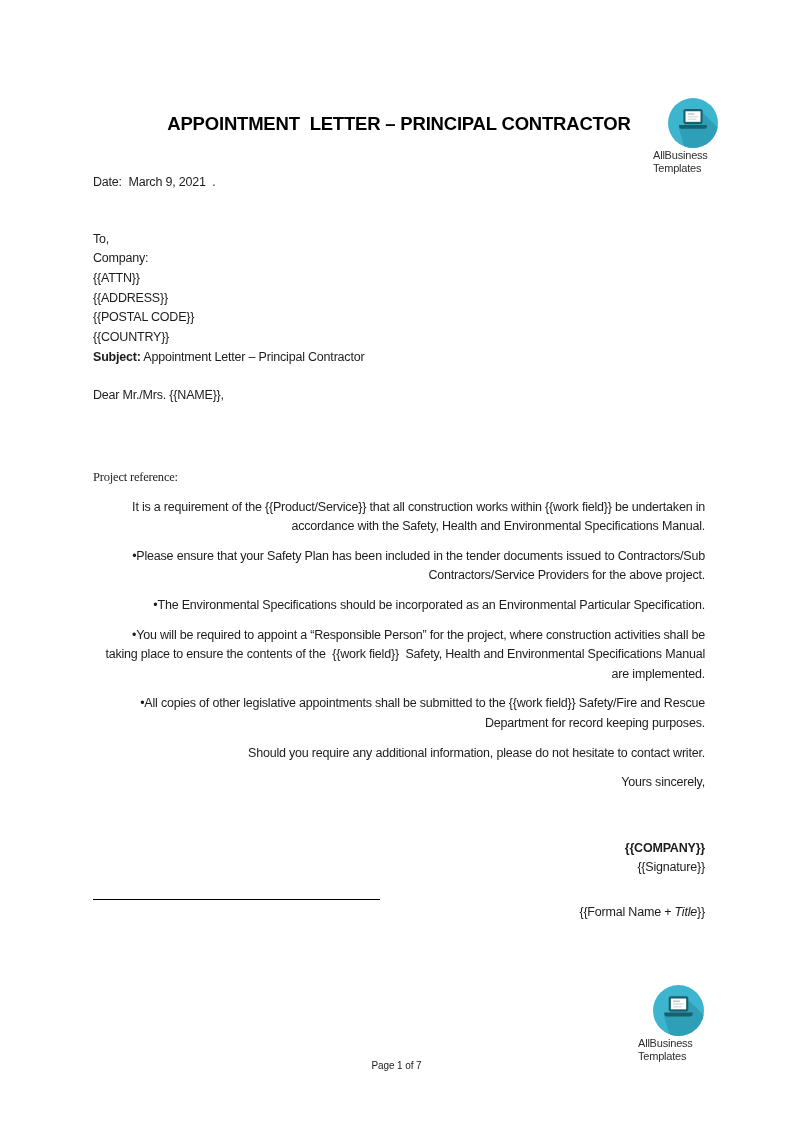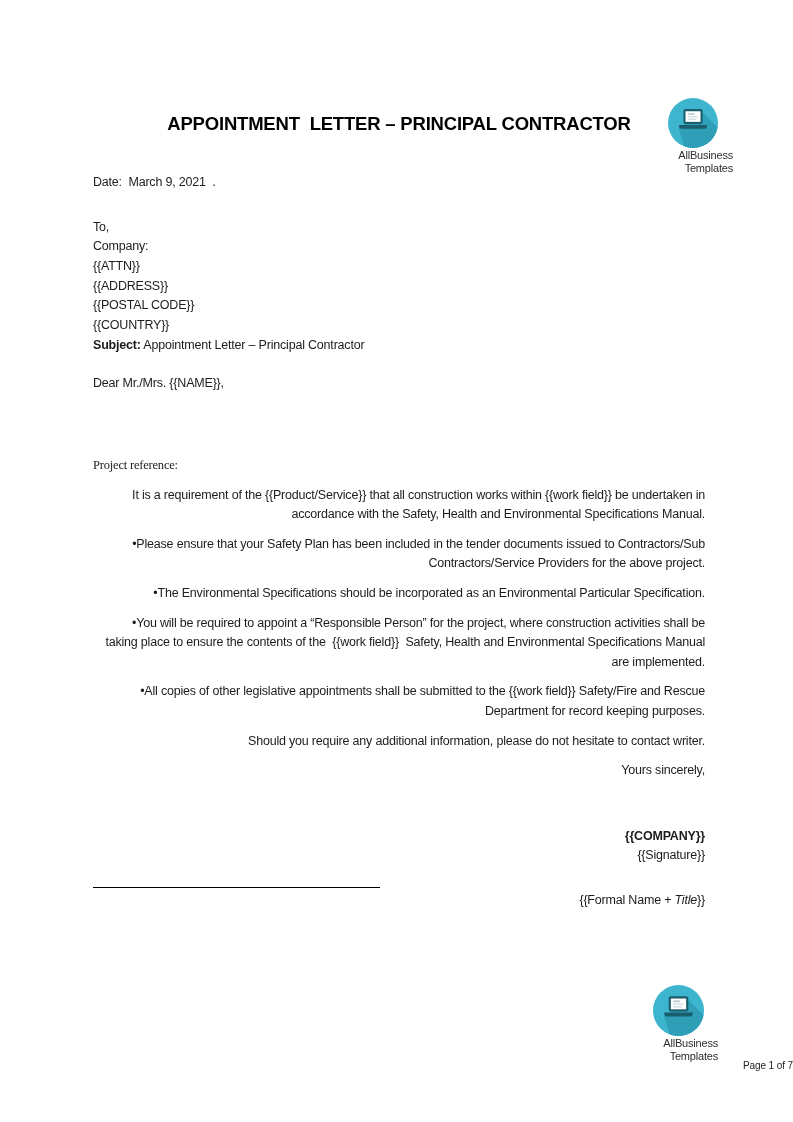--- a/index.html
+++ b/index.html
@@ -23,55 +23,55 @@
     font-size: 18.5px;
     font-weight: bold;
     color: #000000;
     text-align: center;
     letter-spacing: -0.2px;
     white-space: pre-wrap;
     line-height: 23px;
   }
   .pre { white-space: pre-wrap; }
   .date-line { margin-top: 38px; line-height: 19.6px; }
-  .recipient { margin-top: 25px; line-height: 19.7px; }
+  .recipient { margin-top: 37px; line-height: 19.7px; }
   .subject-line { line-height: 19.6px; }
   .subject-label { font-weight: bold; }
   .salutation { margin-top: 19px; line-height: 19.6px; }
   .projref { margin-top: 62px; line-height: 19.6px; font-family: Liberation Serif, serif; }
   .para { margin-top: 10px; line-height: 19.6px; text-align: right; }
   .bullet-marker { display: inline-block; width: 37px; vertical-align: top; }
   .bullet-text { white-space: pre-wrap; }
   .sig-block { margin-top: 46px; line-height: 19.5px; text-align: right; }
   .company { font-weight: bold; }
   .sig-line {
     width: 287px;
     height: 0;
     border-top: 1.3px solid #000000;
     margin-top: 21px;
   }
   .formal-name { margin-top: 3px; line-height: 19.6px; }
   .logo {
     position: absolute;
     width: 80px;
-    text-align: right;
+    text-align: left;
     color: #2e2e2e;
     font-size: 11px;
     line-height: 13px;
     letter-spacing: -0.2px;
   }
   .logo svg { display: block; margin: 0 auto 1px auto; }
   .logo-top { left: 653px; top: 98px; }
   .logo-bottom { left: 638px; top: 985px; }
   .page-footer {
     position: absolute;
     left: 0;
     top: 1060px;
     width: 100%;
-    text-align: right;
+    text-align: center;
     font-size: 10px;
     letter-spacing: -0.1px;
     color: #1c1c1c;
   }
 </style>
 </head>
 <body>
 
 <div class="page">
 

